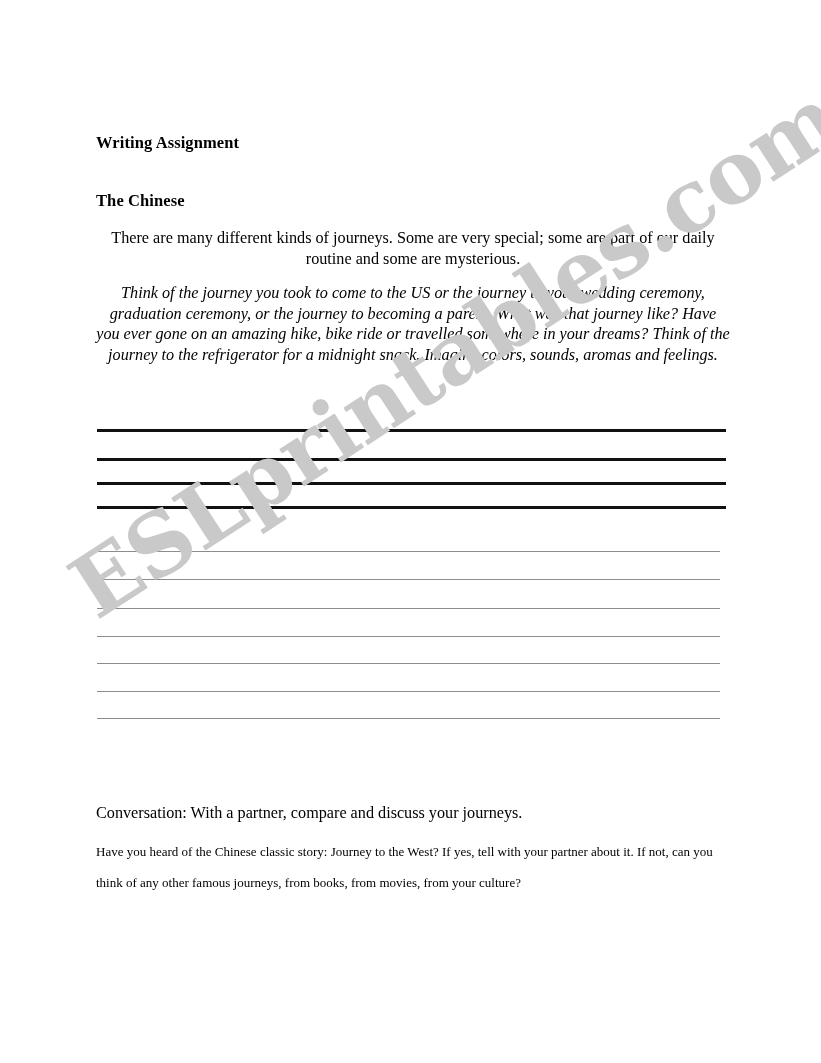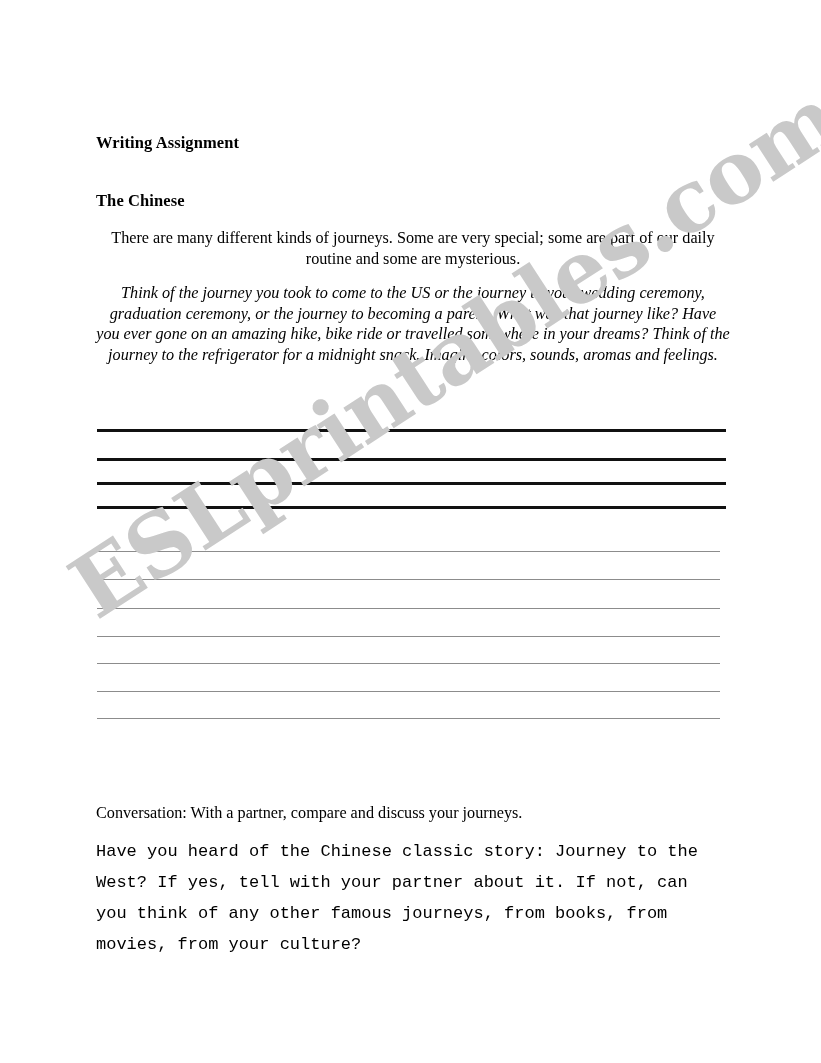--- a/index.html
+++ b/index.html
@@ -117,23 +117,22 @@
     font-size: 16.2px;
     line-height: 28px;
   }
   .conversation div { white-space: nowrap; margin-top: 44px; }
 
   .closing {
     position: absolute;
     left: 96px;
     top: 836px;
     width: 630px;
-    font-size: 17px;
+    font-size: 13px;
     line-height: 31px;
-    font-family: Liberation Mono, monospace;
   }
 </style>
 </head>
 <body>
 
 <div class="page">
 
   <div class="rules">
     <div class="rule rule-thick" style="top:429px;"></div>
     <div class="rule rule-thick" style="top:458px;"></div>

